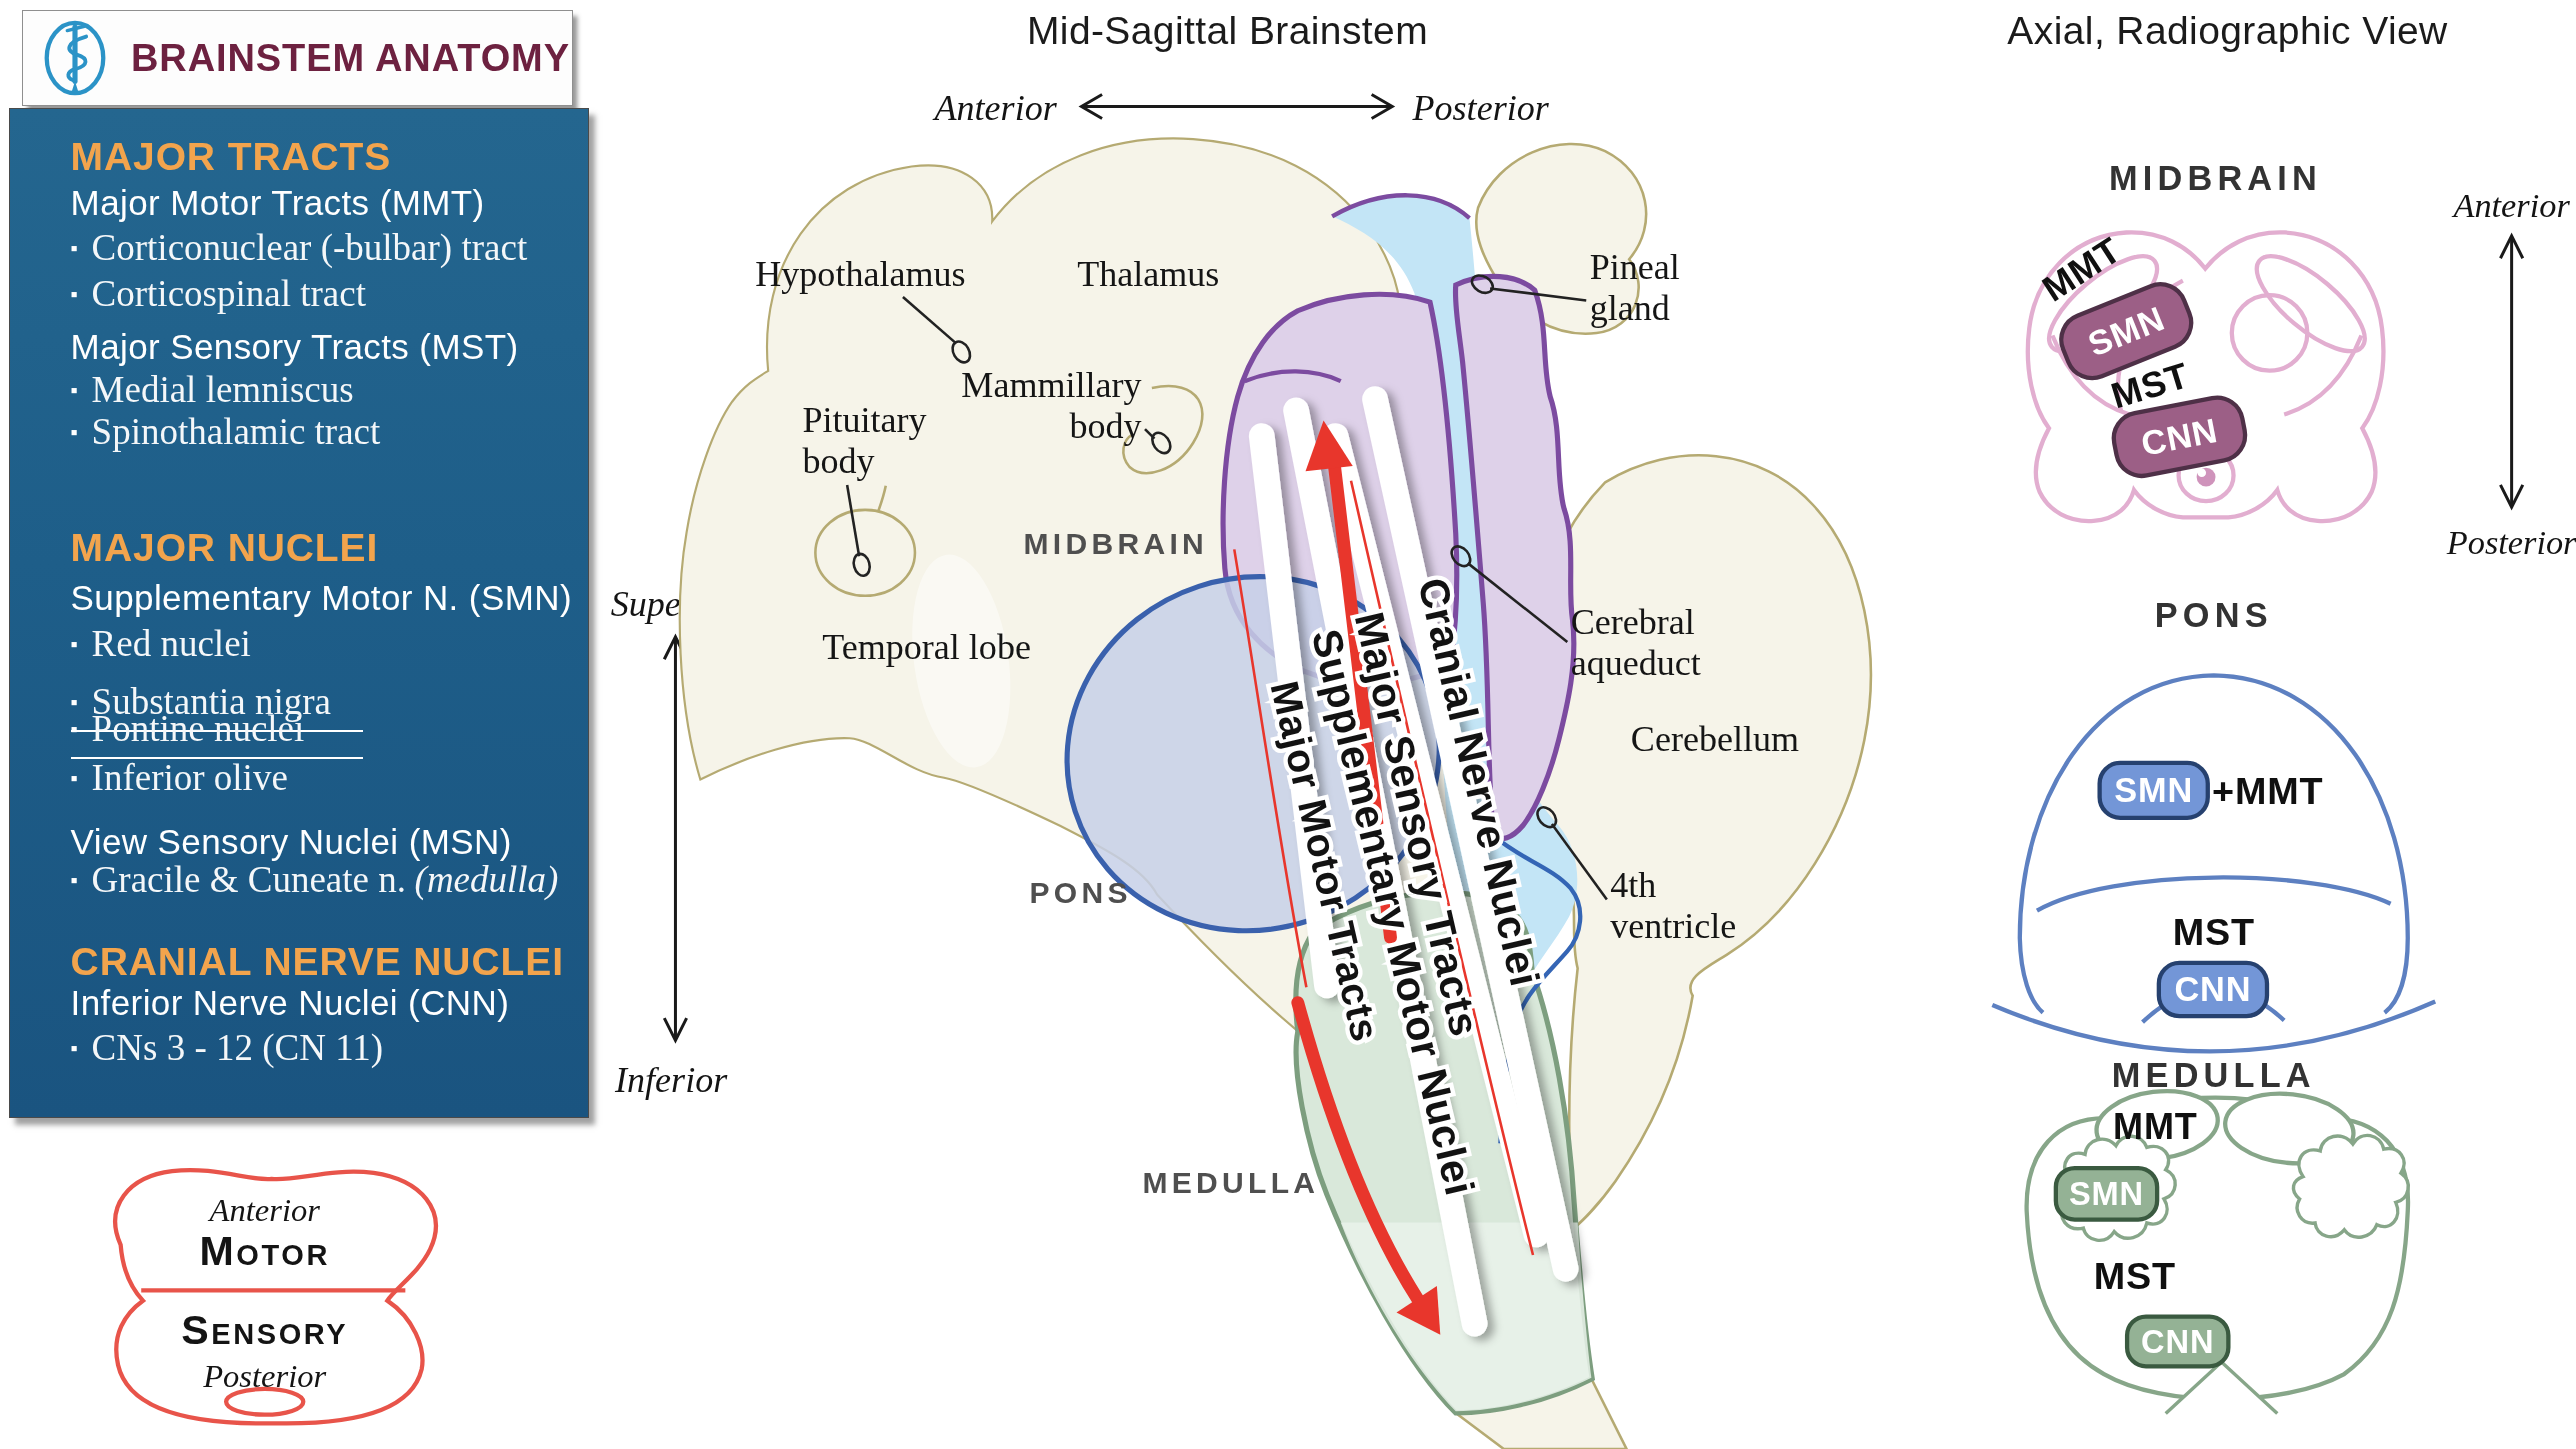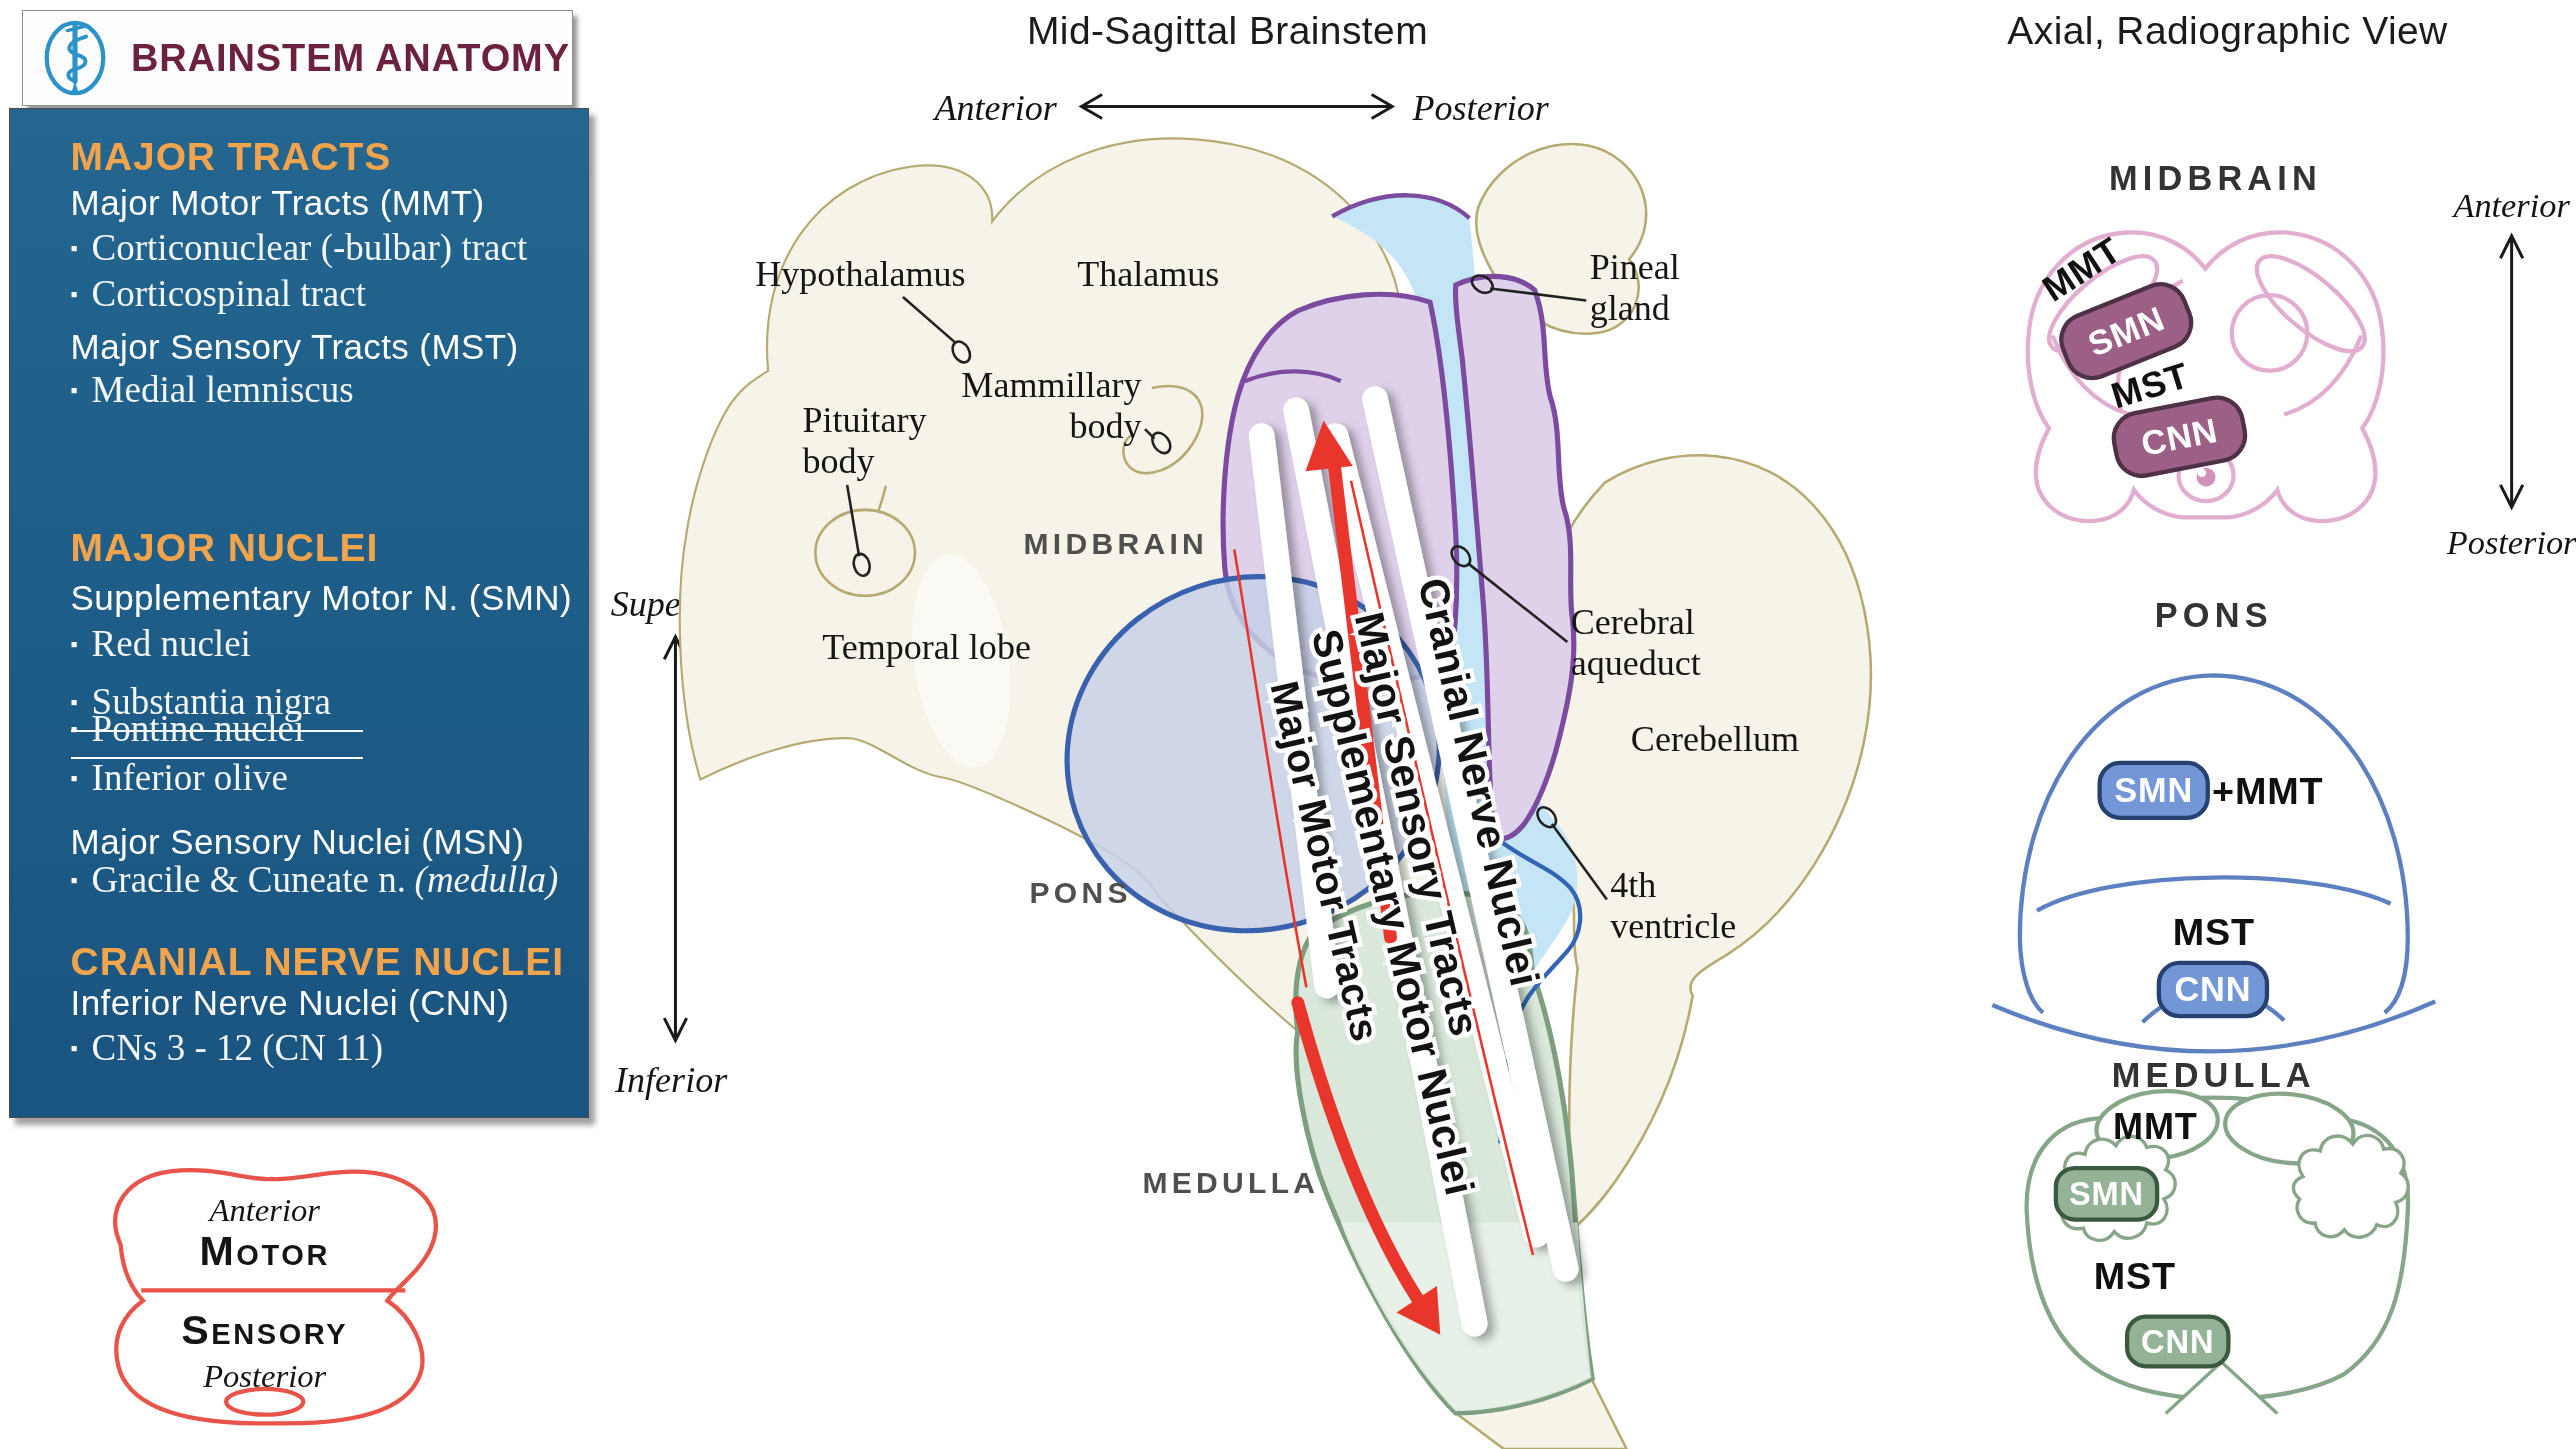--- a/index.html
+++ b/index.html
@@ -48,28 +48,29 @@
     <div class="side-title">BRAINSTEM ANATOMY</div>
   </div>
 
   <div class="side-panel">
     <div class="row sec-h" style="top:26px">MAJOR TRACTS</div>
     <div class="row grp" style="top:74px">Major Motor Tracts (MMT)</div>
     <div class="row itm" style="top:117px"><span class="blt">▪</span><span>Corticonuclear (-bulbar) tract</span></div>
     <div class="row itm" style="top:163px"><span class="blt">▪</span><span>Corticospinal tract</span></div>
     <div class="row grp" style="top:218px">Major Sensory Tracts (MST)</div>
     <div class="row itm" style="top:259px"><span class="blt">▪</span><span>Medial lemniscus</span></div>
+    <div class="row itm" style="top:301px"><span class="blt">▪</span><span>Spinothalamic tract</span></div>
 
     <div class="row sec-h" style="top:417px">MAJOR NUCLEI</div>
     <div class="row grp" style="top:469px">Supplementary Motor N. (SMN)</div>
     <div class="row itm" style="top:513px"><span class="blt">▪</span><span>Red nuclei</span></div>
     <div class="row itm u" style="top:571px"><span class="blt">▪</span><span>Substantia nigra</span></div>
     <div class="row itm u" style="top:598px"><span class="blt">▪</span><span>Pontine nuclei</span></div>
     <div class="row itm" style="top:647px"><span class="blt">▪</span><span>Inferior olive</span></div>
-    <div class="row grp" style="top:713px">Major Sensory Nuclei (MSN)</div>
+    <div class="row grp" style="top:713px">View Sensory Nuclei (MSN)</div>
     <div class="row itm" style="top:749px"><span class="blt">▪</span><span>Gracile &amp; Cuneate n.</span><span class="med">(medulla)</span></div>
 
     <div class="row sec-h" style="top:831px">CRANIAL NERVE NUCLEI</div>
     <div class="row grp" style="top:874px">Inferior Nerve Nuclei (CNN)</div>
     <div class="row itm" style="top:917px"><span class="blt">▪</span><span>CNs 3 - 12 (CN 11)</span></div>
   </div>
 
   <svg style="position:absolute;left:69px;top:1142px" width="412" height="307" viewBox="0 0 480 358">
     <path d="M60,120 C40,75 70,40 120,34 C170,28 212,46 236,43 C264,46 305,30 355,36 C410,44 442,80 421,125 C408,152 381,170 371,185 C401,205 416,240 411,265 C400,311 340,330 240,328 C140,330 69,312 57,260 C49,225 65,200 86,185 C70,168 62,145 60,120 Z" fill="#ffffff" stroke="#e8544a" stroke-width="5"></path>
     <line x1="84" y1="173" x2="392" y2="173" stroke="#e8544a" stroke-width="5"></line>

